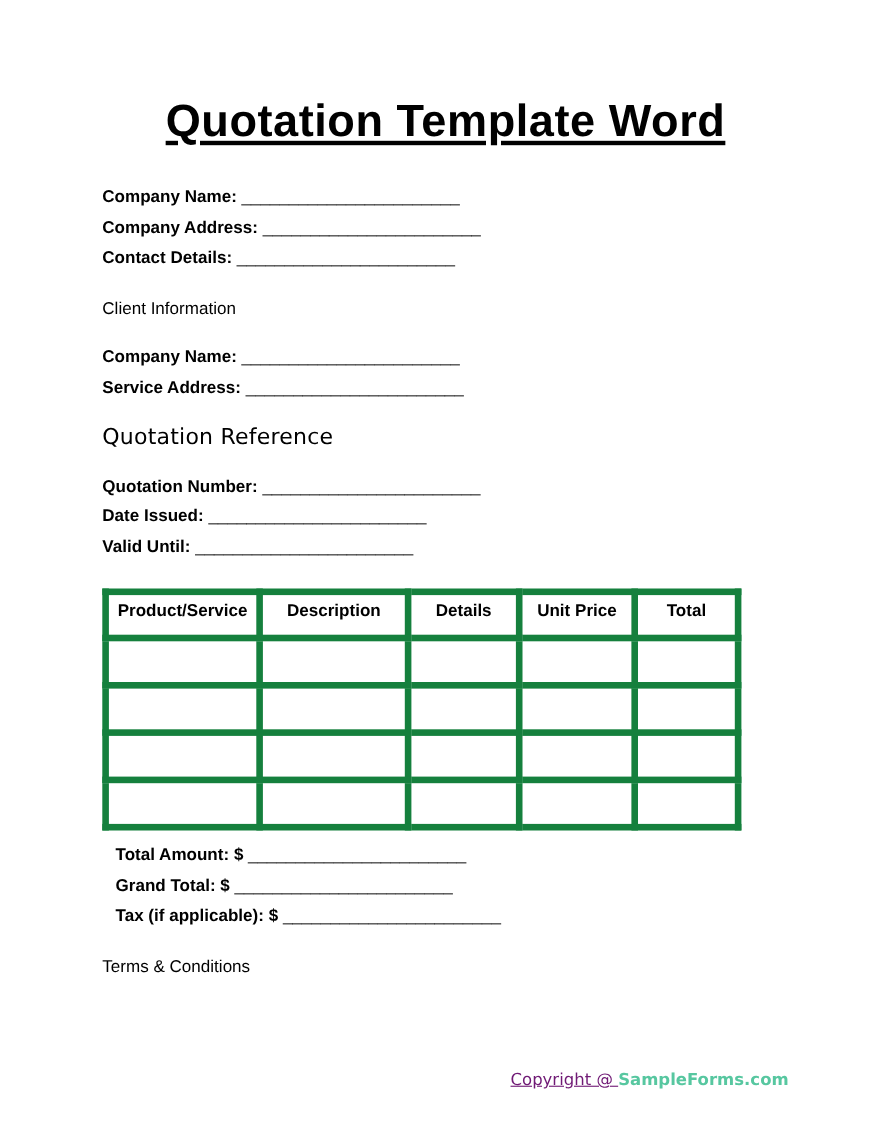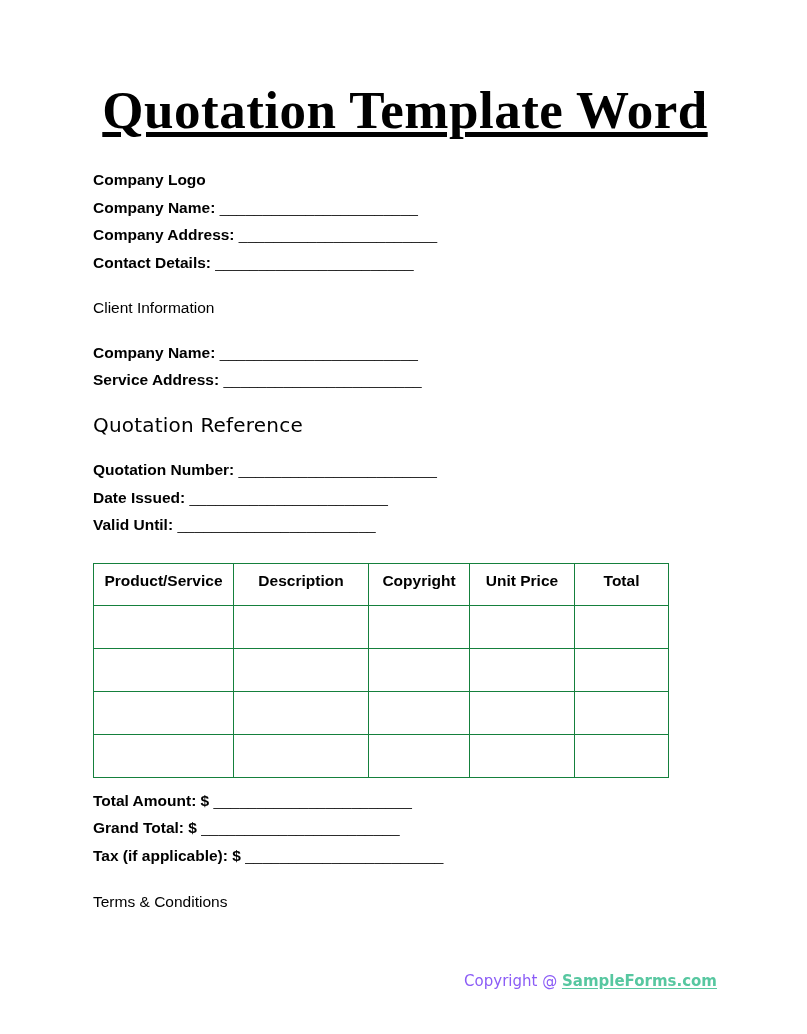--- a/index.html
+++ b/index.html
@@ -12,28 +12,27 @@
     background: #ffffff;
     font-family: "Liberation Sans", sans-serif;
     color: #000000;
     overflow: hidden;
   }
   .content {
     padding: 88px 90px 0 93px;
   }
   .doc-title {
     text-align: center;
-    font-size: 53px;
+    font-size: 41px;
     font-weight: bold;
     letter-spacing: 0.5px;
     text-decoration: underline;
     text-underline-offset: 4px;
     line-height: 44px;
     color: #000000;
-    font-family: Liberation Serif, serif;
   }
   .field-block { margin-top: 34px; }
   .line {
     font-size: 15.5px;
     line-height: 27.5px;
     white-space: nowrap;
   }
   .label { font-weight: bold; color: #000000; }
   .blank { font-weight: normal; color: #1a1a1a; letter-spacing: 0; }
   .section-heading {
@@ -49,67 +48,63 @@
     font-size: 20px;
     letter-spacing: 0.2px;
   }
   .items-table {
     margin-top: 24px;
     border-collapse: collapse;
     width: 575px;
     table-layout: fixed;
   }
   .items-table th, .items-table td {
-    border: 1px solid #15803d;
+    border: 6px solid #15803d;
   }
   .items-table th {
     height: 42px;
     font-size: 15.5px;
     font-weight: bold;
     text-align: center;
     vertical-align: middle;
     padding-bottom: 6px;
   }
   .items-table td { height: 43px; }
   .col-product { width: 140px; }
   .col-description { width: 135px; }
   .col-quantity { width: 101px; }
   .col-unitprice { width: 105px; }
   .col-total { width: 94px; }
-  .totals-block { margin-top: 9px; }
+  .totals-block { margin-top: 9px; margin-left: 12px; }
   .terms-heading { margin-top: 19px; margin-bottom: 16px; }
   .footer {
     position: absolute;
     right: 90px;
     bottom: 44px;
     font-family: "DejaVu Sans", sans-serif;
     font-size: 15px;
     white-space: nowrap;
   }
-  .footer .copyright-text { color: #8b5cf6; }
+  .footer .copyright-text { color: #701a75; text-decoration: underline; }
   .footer .site-link {
     color: #57c7a0;
     font-weight: bold;
-    text-decoration: underline;
     text-underline-offset: 2px;
     cursor: pointer;
   }
 </style>
 </head>
 <body>
 
 <div class="page">
   <div class="content">
 
     <h1 class="doc-title">Quotation Template Word</h1>
 
     <div class="field-block">
-      <p class="line">
-        <span class="label">Company Logo</span>
-      </p>
       <p class="line">
         <span class="label">Company Name:</span>
         <span class="blank">_______________________</span>
       </p>
       <p class="line">
         <span class="label">Company Address:</span>
         <span class="blank">_______________________</span>
       </p>
       <p class="line">
         <span class="label">Contact Details:</span>
@@ -150,21 +145,21 @@
         <col class="col-product">
           <col class="col-description">
           <col class="col-quantity">
           <col class="col-unitprice">
           <col class="col-total">
       </colgroup>
       <thead>
         <tr>
           <th>Product/Service</th>
           <th>Description</th>
-          <th>Copyright</th>
+          <th>Details</th>
           <th>Unit Price</th>
           <th>Total</th>
         </tr>
       </thead>
       <tbody>
         <tr>
           <td></td>
             <td></td>
             <td></td>
             <td></td>

